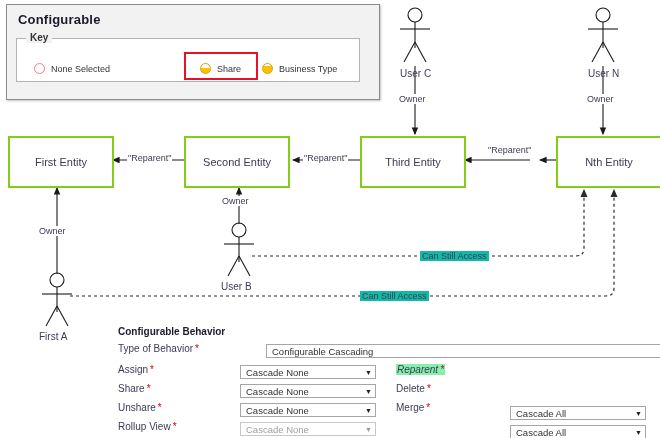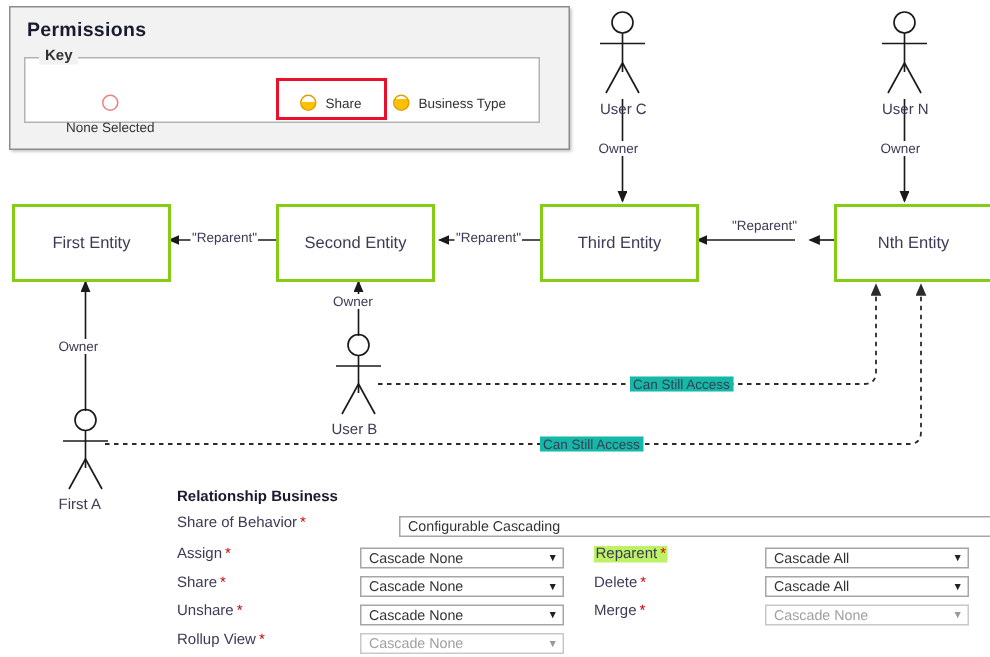--- a/index.html
+++ b/index.html
@@ -23,21 +23,21 @@
   }
   #key-fieldset{
     left:16px;top:38px;width:342px;height:42px;
     border:1px solid #b3b3b3;background:#ffffff;
   }
   #key-legend{
     left:26px;top:32px;background:#f2f2f2;padding:0 4px;
     font-size:10px;font-weight:bold;color:#333;text-align:right;
   }
   .key-item{display:flex;align-items:center;gap:6px;}
-  #key-none{left:44px;top:63px;flex-direction:column;}
+  #key-none{left:34px;top:63px;}
   #key-user{left:200px;top:63px;}
   #key-bu{left:262px;top:63px;}
   .key-label{font-size:9px;color:#333;white-space:nowrap;}
 
   .ic-none{
     width:9px;height:9px;border-radius:50%;
     border:1.4px solid #f08080;background:transparent;
   }
   .ic-user{
     width:9px;height:9px;border-radius:50%;
@@ -93,47 +93,47 @@
   #lbl-access-2{left:360px;top:291px;}
 
   
   #form-title{
     left:118px;top:326px;font-size:10px;font-weight:bold;color:#1a1a2e;
   }
   .field-label{
     font-size:10px;color:#3b3b55;white-space:nowrap;
   }
   .req{color:#d40000;font-size:10px;margin-left:2px;}
-  .highlighted{background:#bef264;padding:0 1px;}
+  .highlighted{background:#86efac;padding:0 1px;font-style:italic;}
 
   .combo{
     border:1px solid #a6a6a6;background:#ffffff;height:14px;
     display:flex;align-items:center;justify-content:space-between;
     padding:0 3px 0 5px;font-size:9.5px;color:#333;box-sizing:border-box;
   }
   .combo.disabled{color:#a0a0a0;border-color:#c8c8c8;}
   .combo .caret{font-size:7px;color:#222;line-height:1;}
   .combo.disabled .caret{color:#9a9a9a;}
 
   .lbl-col-a{left:118px;}
   .lbl-col-b{left:396px;}
   .cmb-col-a{left:240px;width:136px;}
-  .cmb-col-b{left:510px;width:136px;}
+  .cmb-col-b{left:510px;width:136px;margin-top:41px;}
   .cmb-full{left:240px;width:406px;margin-left:26px;}
 
   .r0{top:344px;} .r1{top:365px;} .r2{top:384px;} .r3{top:403px;} .r4{top:422px;}
   .lr0{top:343px;} .lr1{top:364px;} .lr2{top:383px;} .lr3{top:402px;} .lr4{top:421px;}
 
   svg.overlay{position:absolute;left:0;top:0;width:660px;height:438px;pointer-events:none;}
 </style>
 </head>
 <body>
 
 <div class="abs" id="permissions-panel"></div>
-<div class="abs" id="permissions-title">Permissions</div>
+<div class="abs" id="permissions-title">Configurable</div>
 <div class="abs" id="key-fieldset"></div>
 <div class="abs" id="key-legend">Key</div>
 
 <div class="abs key-item" id="key-none">
   <span class="ic-none"></span>
   <span class="key-label">None Selected</span>
 </div>
 <div class="abs key-item" id="key-user">
   <span class="ic-user"></span>
   <span class="key-label">Share</span>
@@ -226,24 +226,24 @@
 <div class="abs owner-lbl" id="lbl-owner-b">Owner</div>
 
 <div class="abs stick-lbl" id="lbl-user-c">User C</div>
 <div class="abs stick-lbl" id="lbl-user-n">User N</div>
 <div class="abs stick-lbl" id="lbl-user-a">First A</div>
 <div class="abs stick-lbl" id="lbl-user-b">User B</div>
 
 <div class="abs access-lbl" id="lbl-access-1">Can Still Access</div>
 <div class="abs access-lbl" id="lbl-access-2">Can Still Access</div>
 
-<div class="abs" id="form-title">Relationship Business</div>
+<div class="abs" id="form-title">Configurable Behavior</div>
 
 <div class="abs field-label lbl-col-a lr0">
-  <span>Share of Behavior</span><span class="req">*</span>
+  <span>Type of Behavior</span><span class="req">*</span>
 </div>
 <div class="abs field-label lbl-col-a lr1">
   <span>Assign</span><span class="req">*</span>
 </div>
 <div class="abs field-label lbl-col-a lr2">
   <span>Share</span><span class="req">*</span>
 </div>
 <div class="abs field-label lbl-col-a lr3">
   <span>Unshare</span><span class="req">*</span>
 </div>

